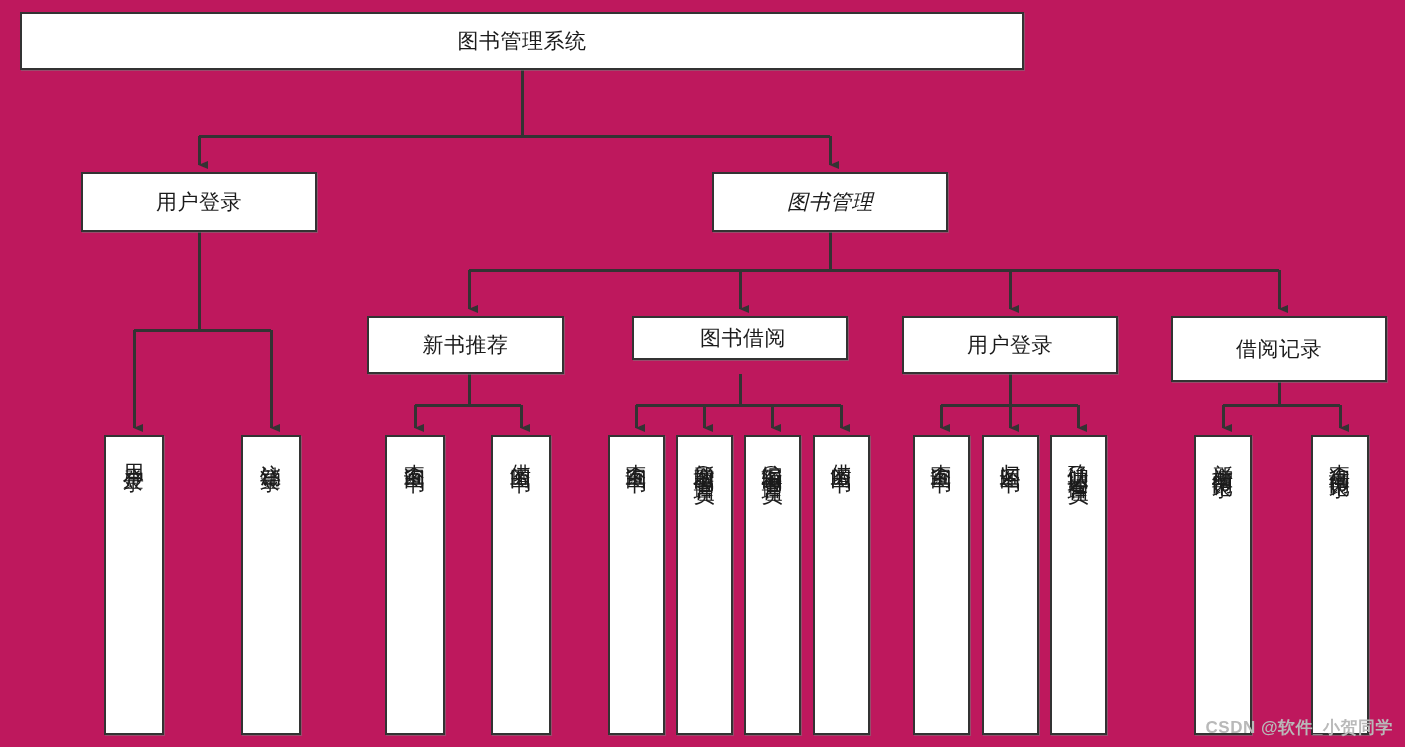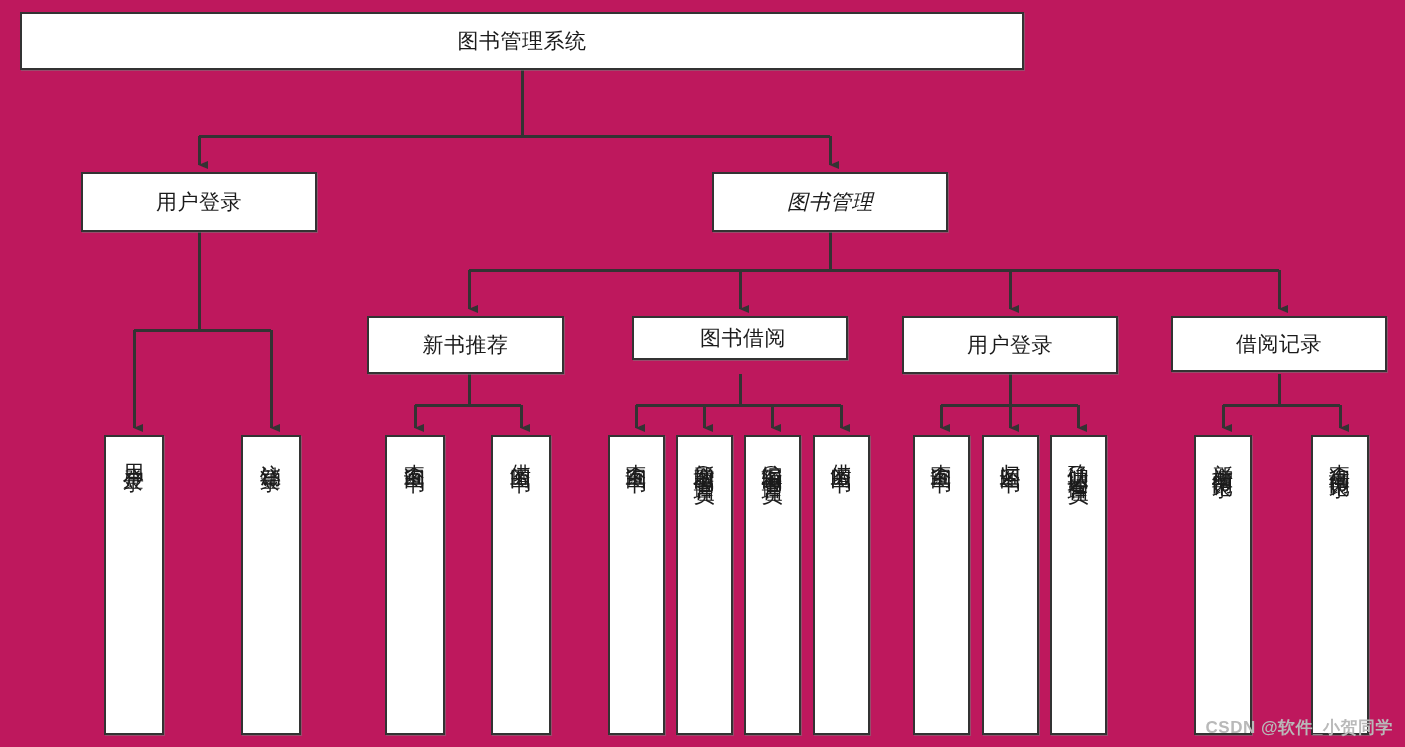--- a/index.html
+++ b/index.html
@@ -142,21 +142,21 @@
 
   <div class="node horizontal" style="left:367px; top:316px; width:197px; height:58px;">
     <span class="node-label">新书推荐</span>
   </div>
   <div class="node horizontal" style="left:632px; top:316px; width:216px; height:44px;padding-left:6px;">
     <span class="node-label">图书借阅</span>
   </div>
   <div class="node horizontal" style="left:902px; top:316px; width:216px; height:58px;">
     <span class="node-label">用户登录</span>
   </div>
-  <div class="node horizontal" style="left:1171px; top:316px; width:216px; height:56px;">
+  <div class="node horizontal" style="left:1171px; top:316px; width:216px; height:66px;">
     <span class="node-label">借阅记录</span>
   </div>
 
   <div class="node vertical" style="left:104px; top:435px; width:60px; height:300px;">
     <span class="node-label">用户登录</span>
   </div>
   <div class="node vertical" style="left:241px; top:435px; width:60px; height:300px;">
     <span class="node-label">注销登录</span>
   </div>
 

